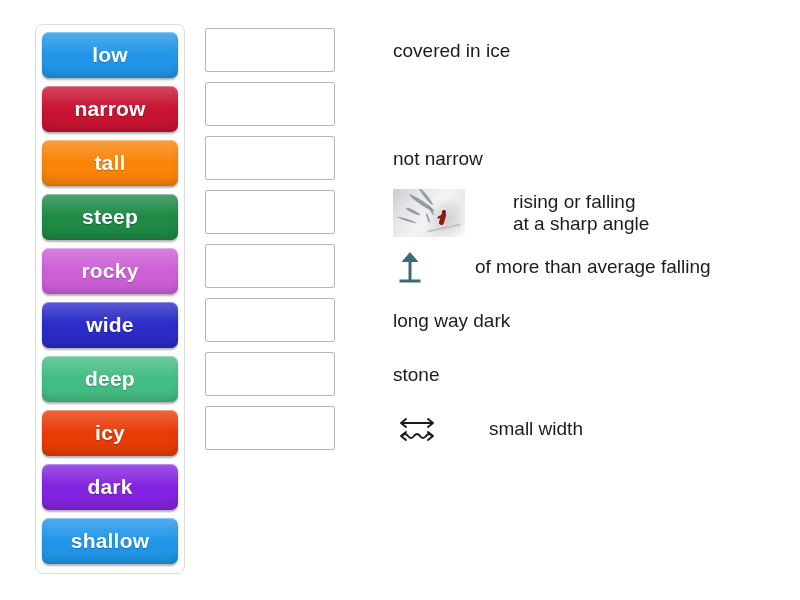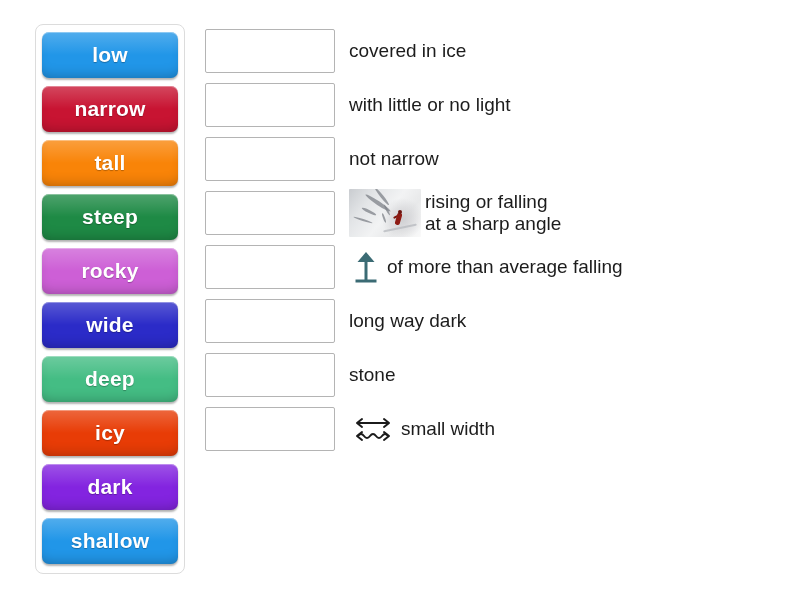--- a/index.html
+++ b/index.html
@@ -61,23 +61,23 @@
 
   
   #rows-panel {
     position: absolute;
     left: 205px;
     top: 28px;
     width: 580px;
   }
   .row {
     display: flex;
-    align-items: center;
     height: 46px;
     margin-bottom: 8px;
+    gap: 44px;
   }
   .dropbox {
     width: 130px;
     height: 44px;
     box-sizing: border-box;
     border: 1px solid #b4b4b4;
     background: #ffffff;
     border-radius: 2px;
     flex: 0 0 auto;
   }
@@ -197,21 +197,20 @@
 
 <div id="rows-panel">
 
   <div class="row">
     <div class="dropbox"></div>
     <div class="def">covered in ice</div>
   </div>
 
   <div class="row">
     <div class="dropbox"></div>
-    <div class="def">with little or no light</div>
   </div>
 
 
   <div class="row">
     <div class="dropbox"></div>
     <div class="def">not narrow</div>
   </div>
 
 
   <div class="row">

